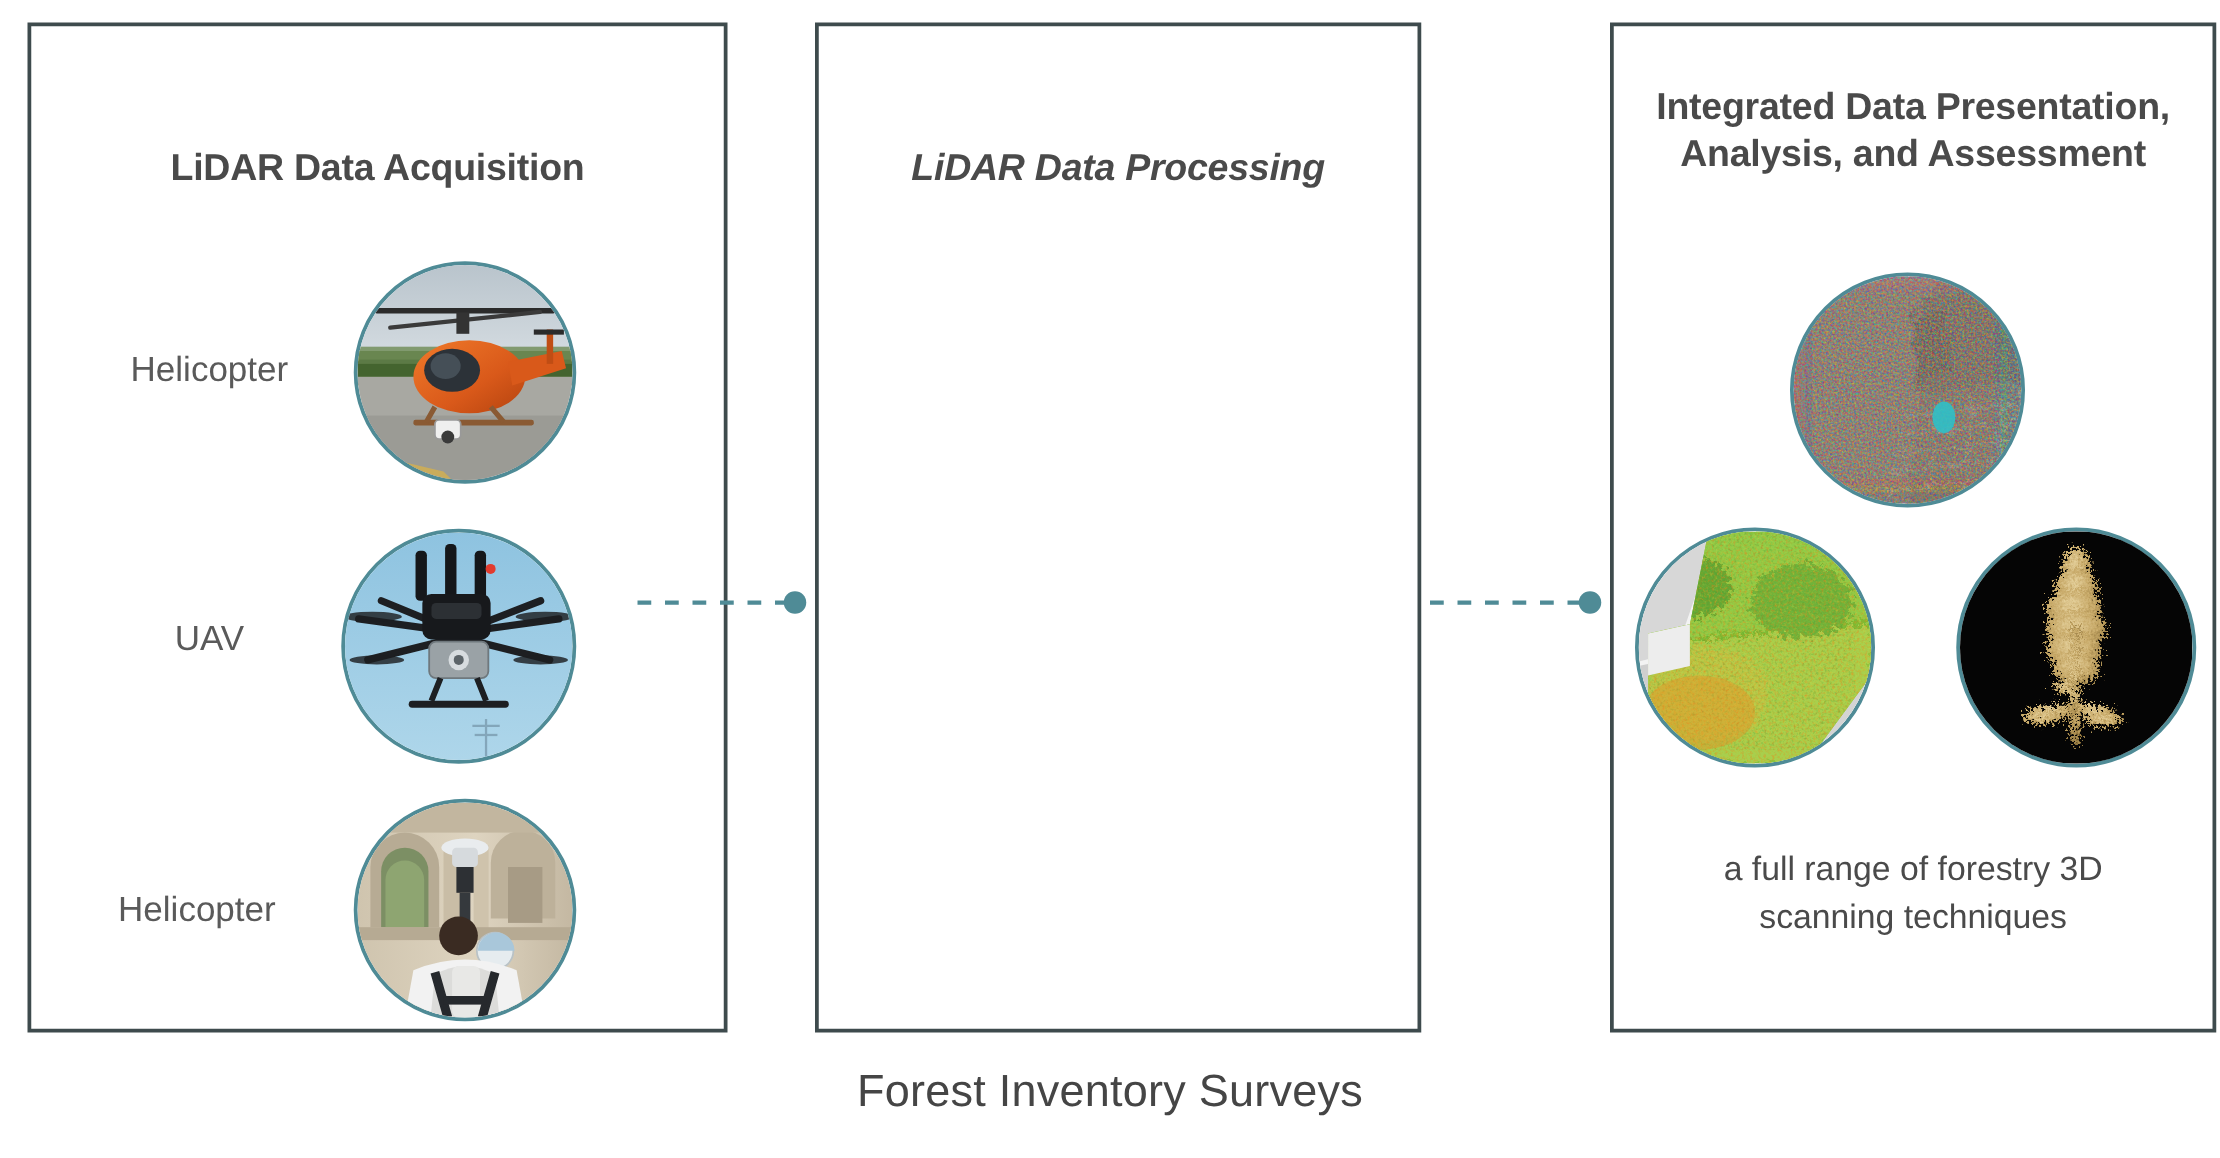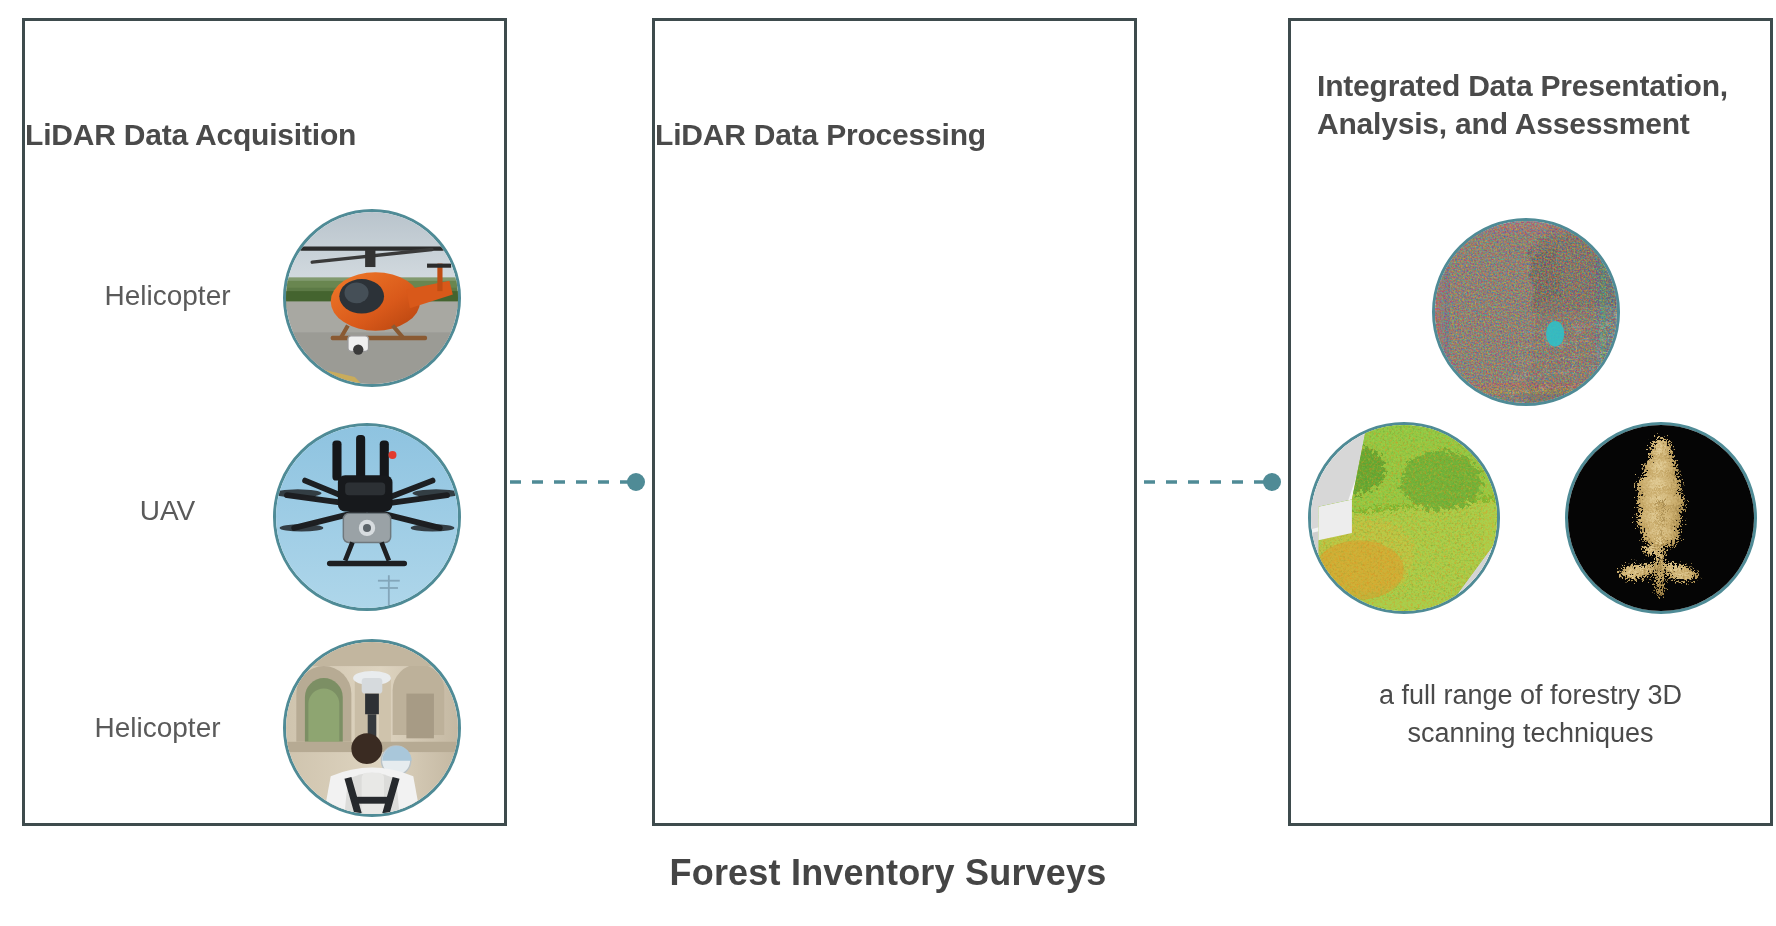--- a/index.html
+++ b/index.html
@@ -24,28 +24,29 @@
     height: 926px;
   }
 
   
   .panel {
     position: absolute;
     background: #ffffff;
     border: 3px solid #3e4b4d;
     box-sizing: border-box;
   }
-  #panel-acquisition { left: 22px;   top: 18px; width: 485px; height: 808px; }
-  #panel-processing  { left: 652px;  top: 18px; width: 485px; height: 808px; }
+  #panel-acquisition { left: 22px;   top: 18px; width: 560px; height: 808px; }
+  #panel-processing  { left: 652px;  top: 18px; width: 485px; height: 808px; font-style: italic; }
   #panel-integration { left: 1288px; top: 18px; width: 485px; height: 808px; }
 
   .panel-title {
     position: absolute;
     left: 0;
     width: 100%;
+    text-align: center;
     font-weight: bold;
     font-size: 30px;
     line-height: 38px;
     color: #4a4a4a;
     letter-spacing: -0.2px;
   }
   #title-acquisition { top: 95px; }
   #title-processing  { top: 95px; }
   #title-integration { top: 46px; padding: 0 26px; box-sizing: border-box; }
 
@@ -109,21 +110,21 @@
   .connector svg { display:block; width: 100%; height: 100%; }
 
   
   #diagram-caption {
     position: absolute;
     left: 0;
     top: 852px;
     width: 1776px;
     text-align: center;
     font-size: 36px;
-    font-weight: bold;
+    font-weight: normal;
     color: #454545;
     letter-spacing: 0.2px;
   }
 </style>
 </head>
 <body>
 
 <div id="stage">
 
   <div class="panel" id="panel-acquisition">

